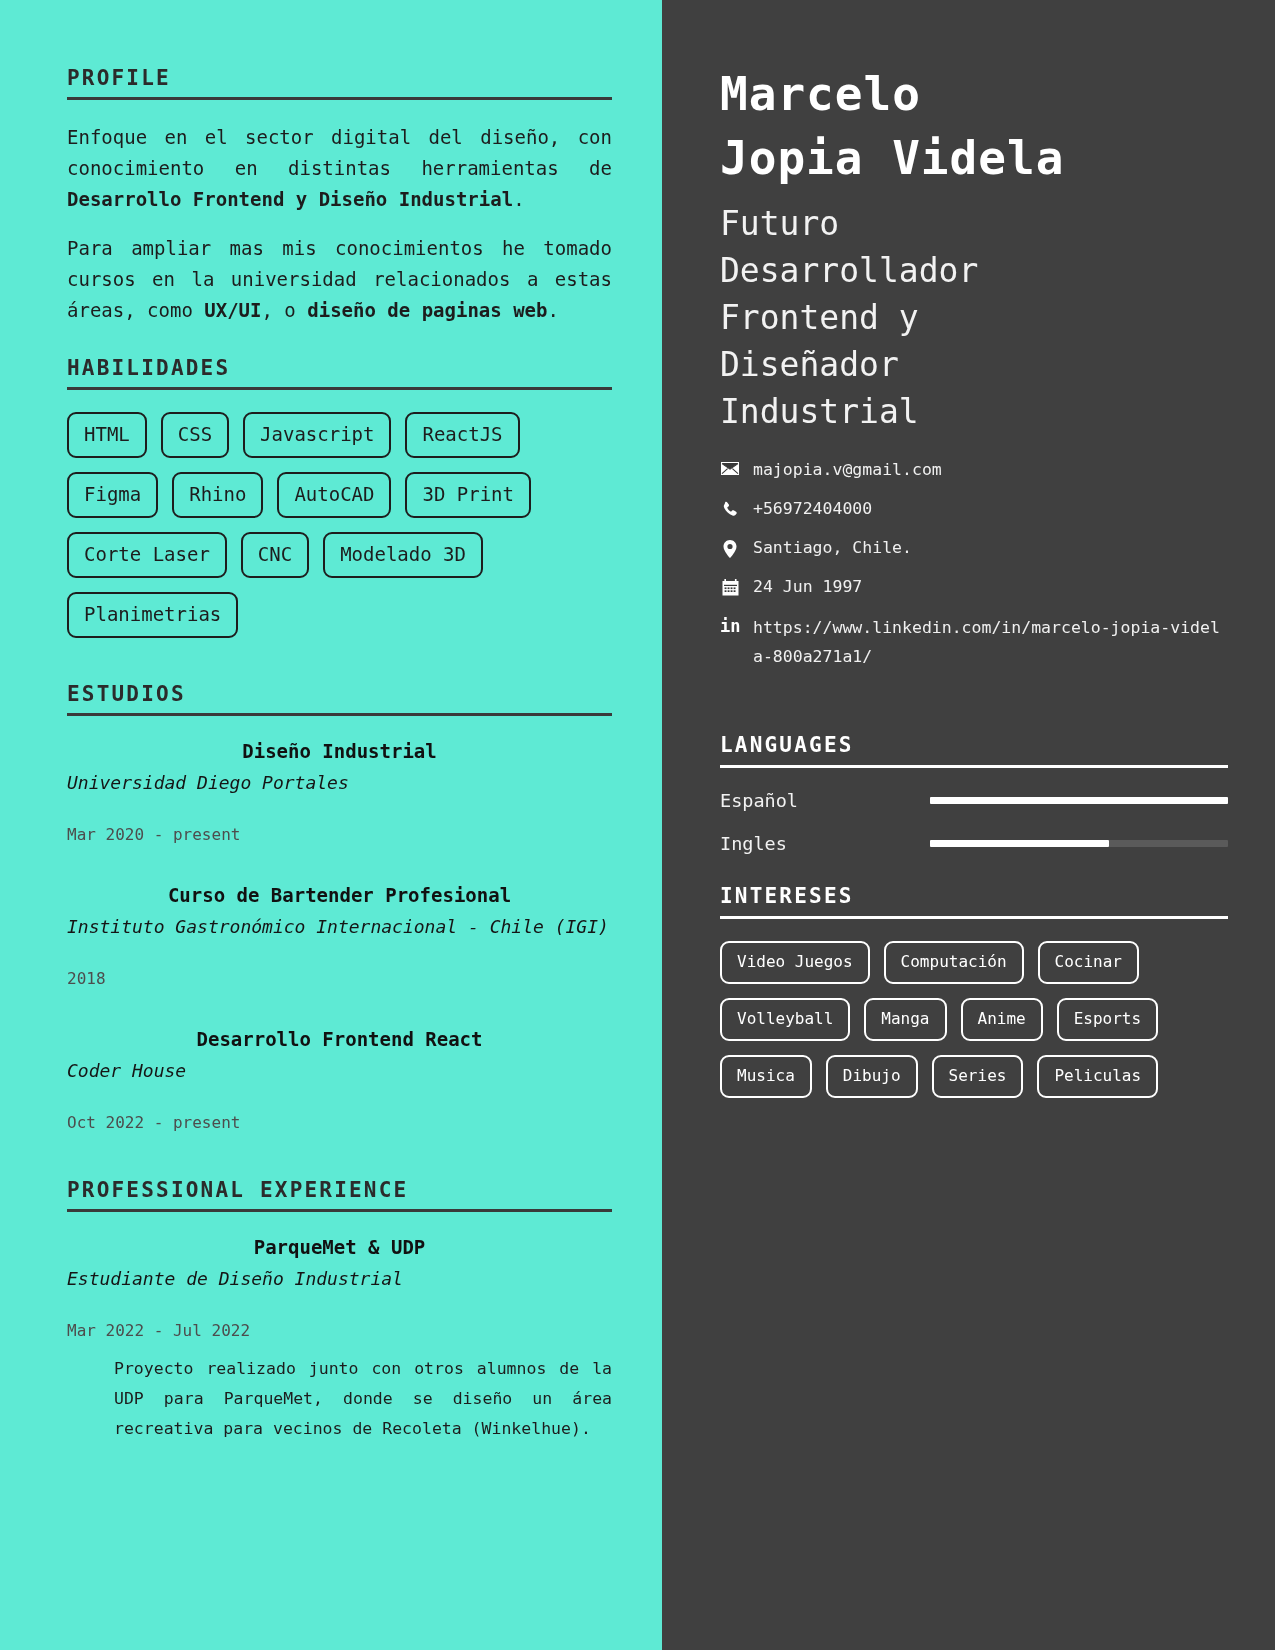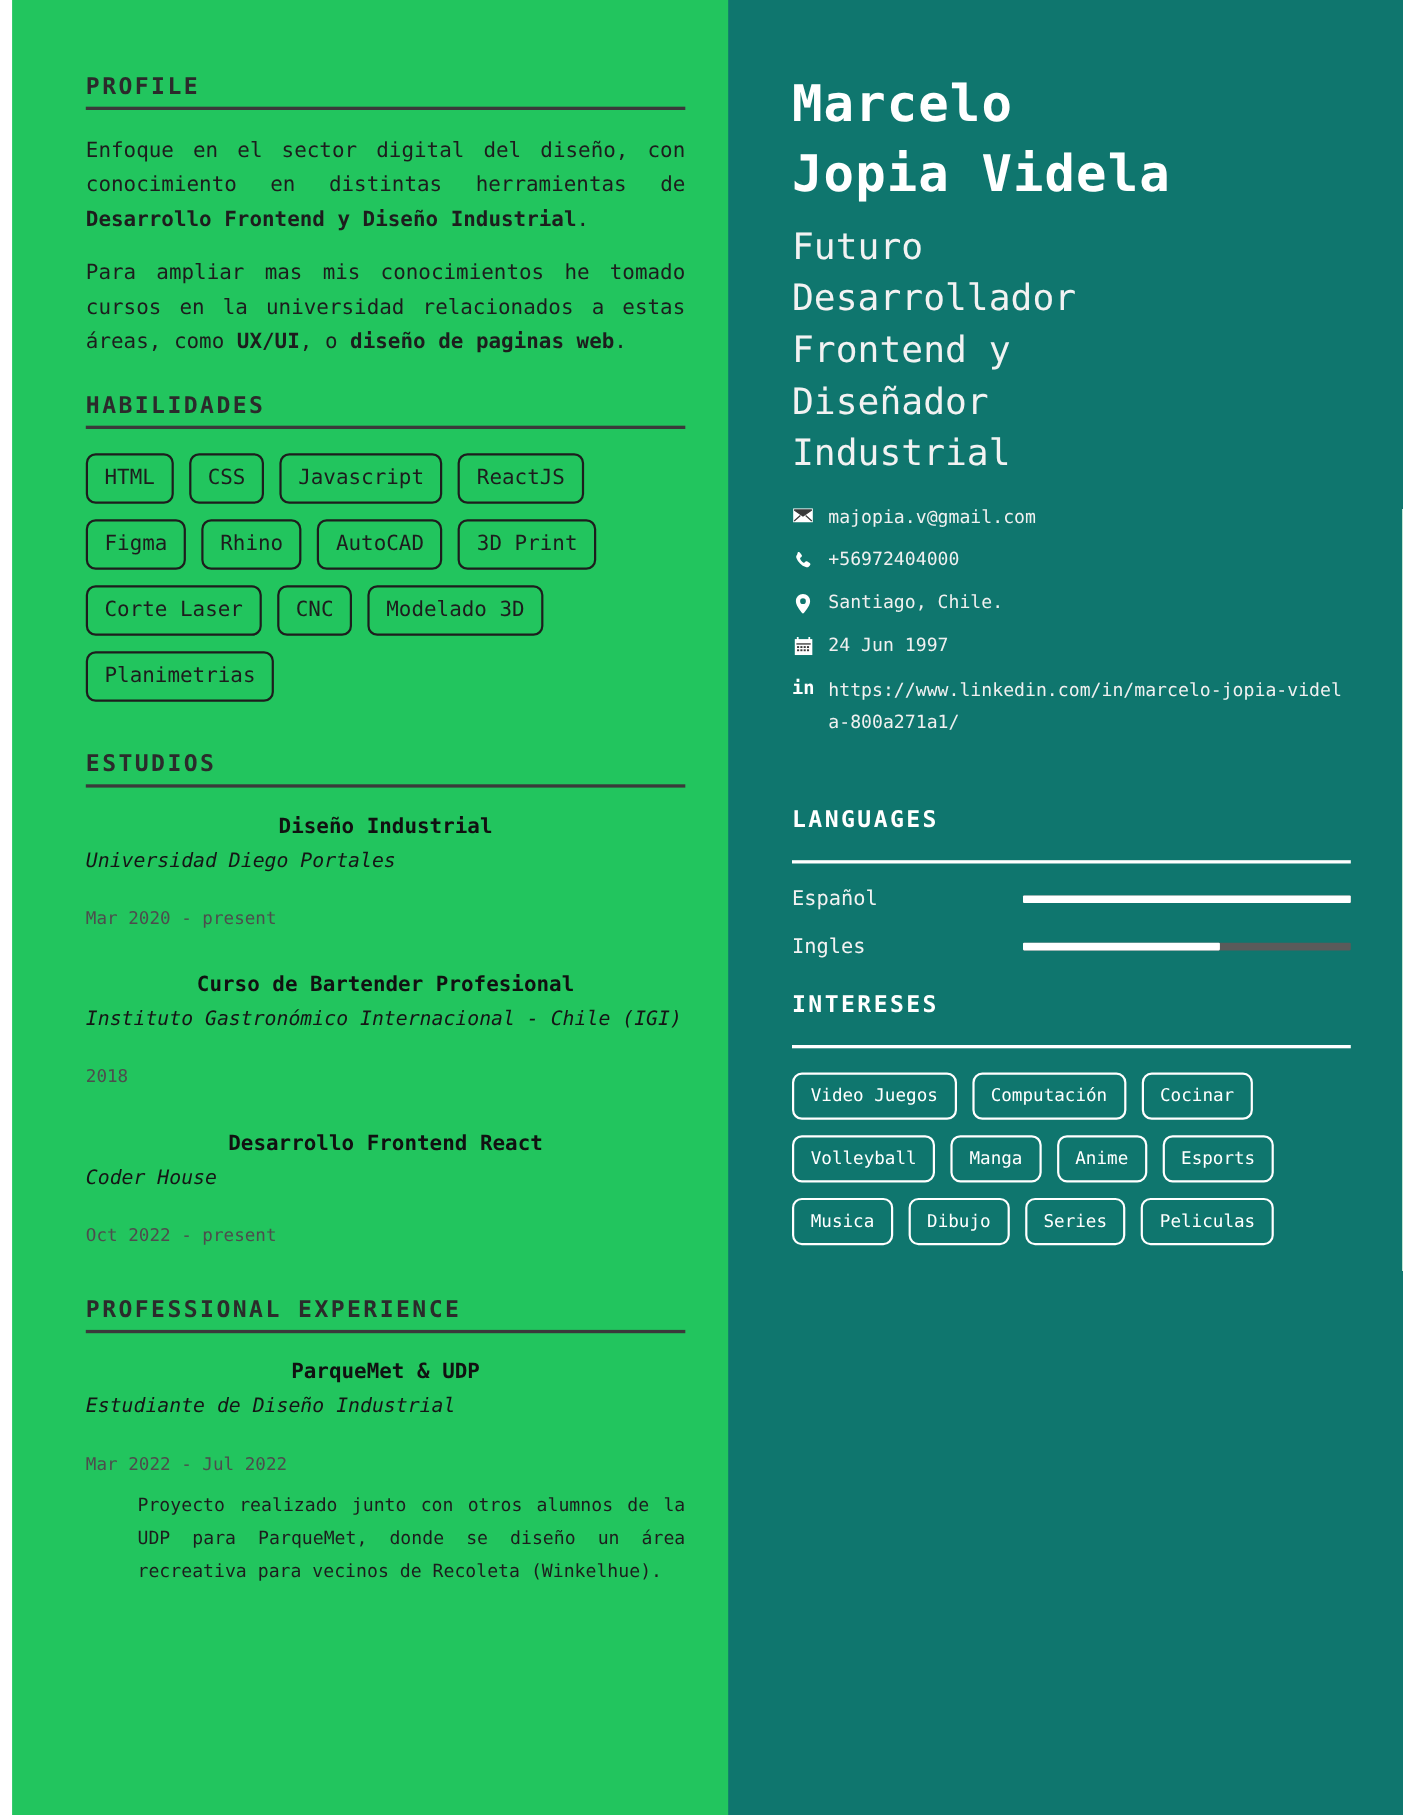--- a/index.html
+++ b/index.html
@@ -13,24 +13,24 @@
     position: relative;
     width: 1275px;
     height: 1650px;
     background: #ffffff;
     overflow: hidden;
   }
 
   
   .left-col {
     position: absolute;
-    left: 11px; top: 0;
+    left: 0; top: 0;
     width: 662px;
     height: 1650px;
-    background: #22c55e;
+    background: #5eead4;
     padding: 66px 50px 0 67px;
   }
 
   .sec-head {
     font-family: "DejaVu Sans Mono", monospace;
     font-weight: bold;
     font-size: 21px;
     letter-spacing: 2.2px;
     color: #2b2b2b;
     padding-bottom: 7px;
@@ -101,21 +101,21 @@
     text-align: justify;
     margin-left: 47px;
   }
 
   
   .right-col {
     position: absolute;
     left: 662px; top: 0;
     width: 613px;
     height: 1650px;
-    background: #0f766e;
+    background: #404040;
     padding: 62px 47px 0 58px;
     color: #ffffff;
   }
   .name {
     font-family: "DejaVu Sans Mono", monospace;
     font-weight: bold;
     font-size: 46px;
     line-height: 64px;
     letter-spacing: 1px;
     color: #ffffff;
@@ -152,21 +152,21 @@
     color: #f0f0f0;
     word-break: break-all;
   }
   .c-text.link { line-height: 29px; }
 
   .sec-head-dark {
     font-weight: bold;
     font-size: 21px;
     letter-spacing: 2.2px;
     color: #ffffff;
-    padding-bottom: 25px;
+    padding-bottom: 8px;
   }
   .sec-rule-dark {
     height: 3px;
     background: #ffffff;
     width: 100%;
     margin-bottom: 22px;
   }
 
   .lang-row {
     display: flex;

